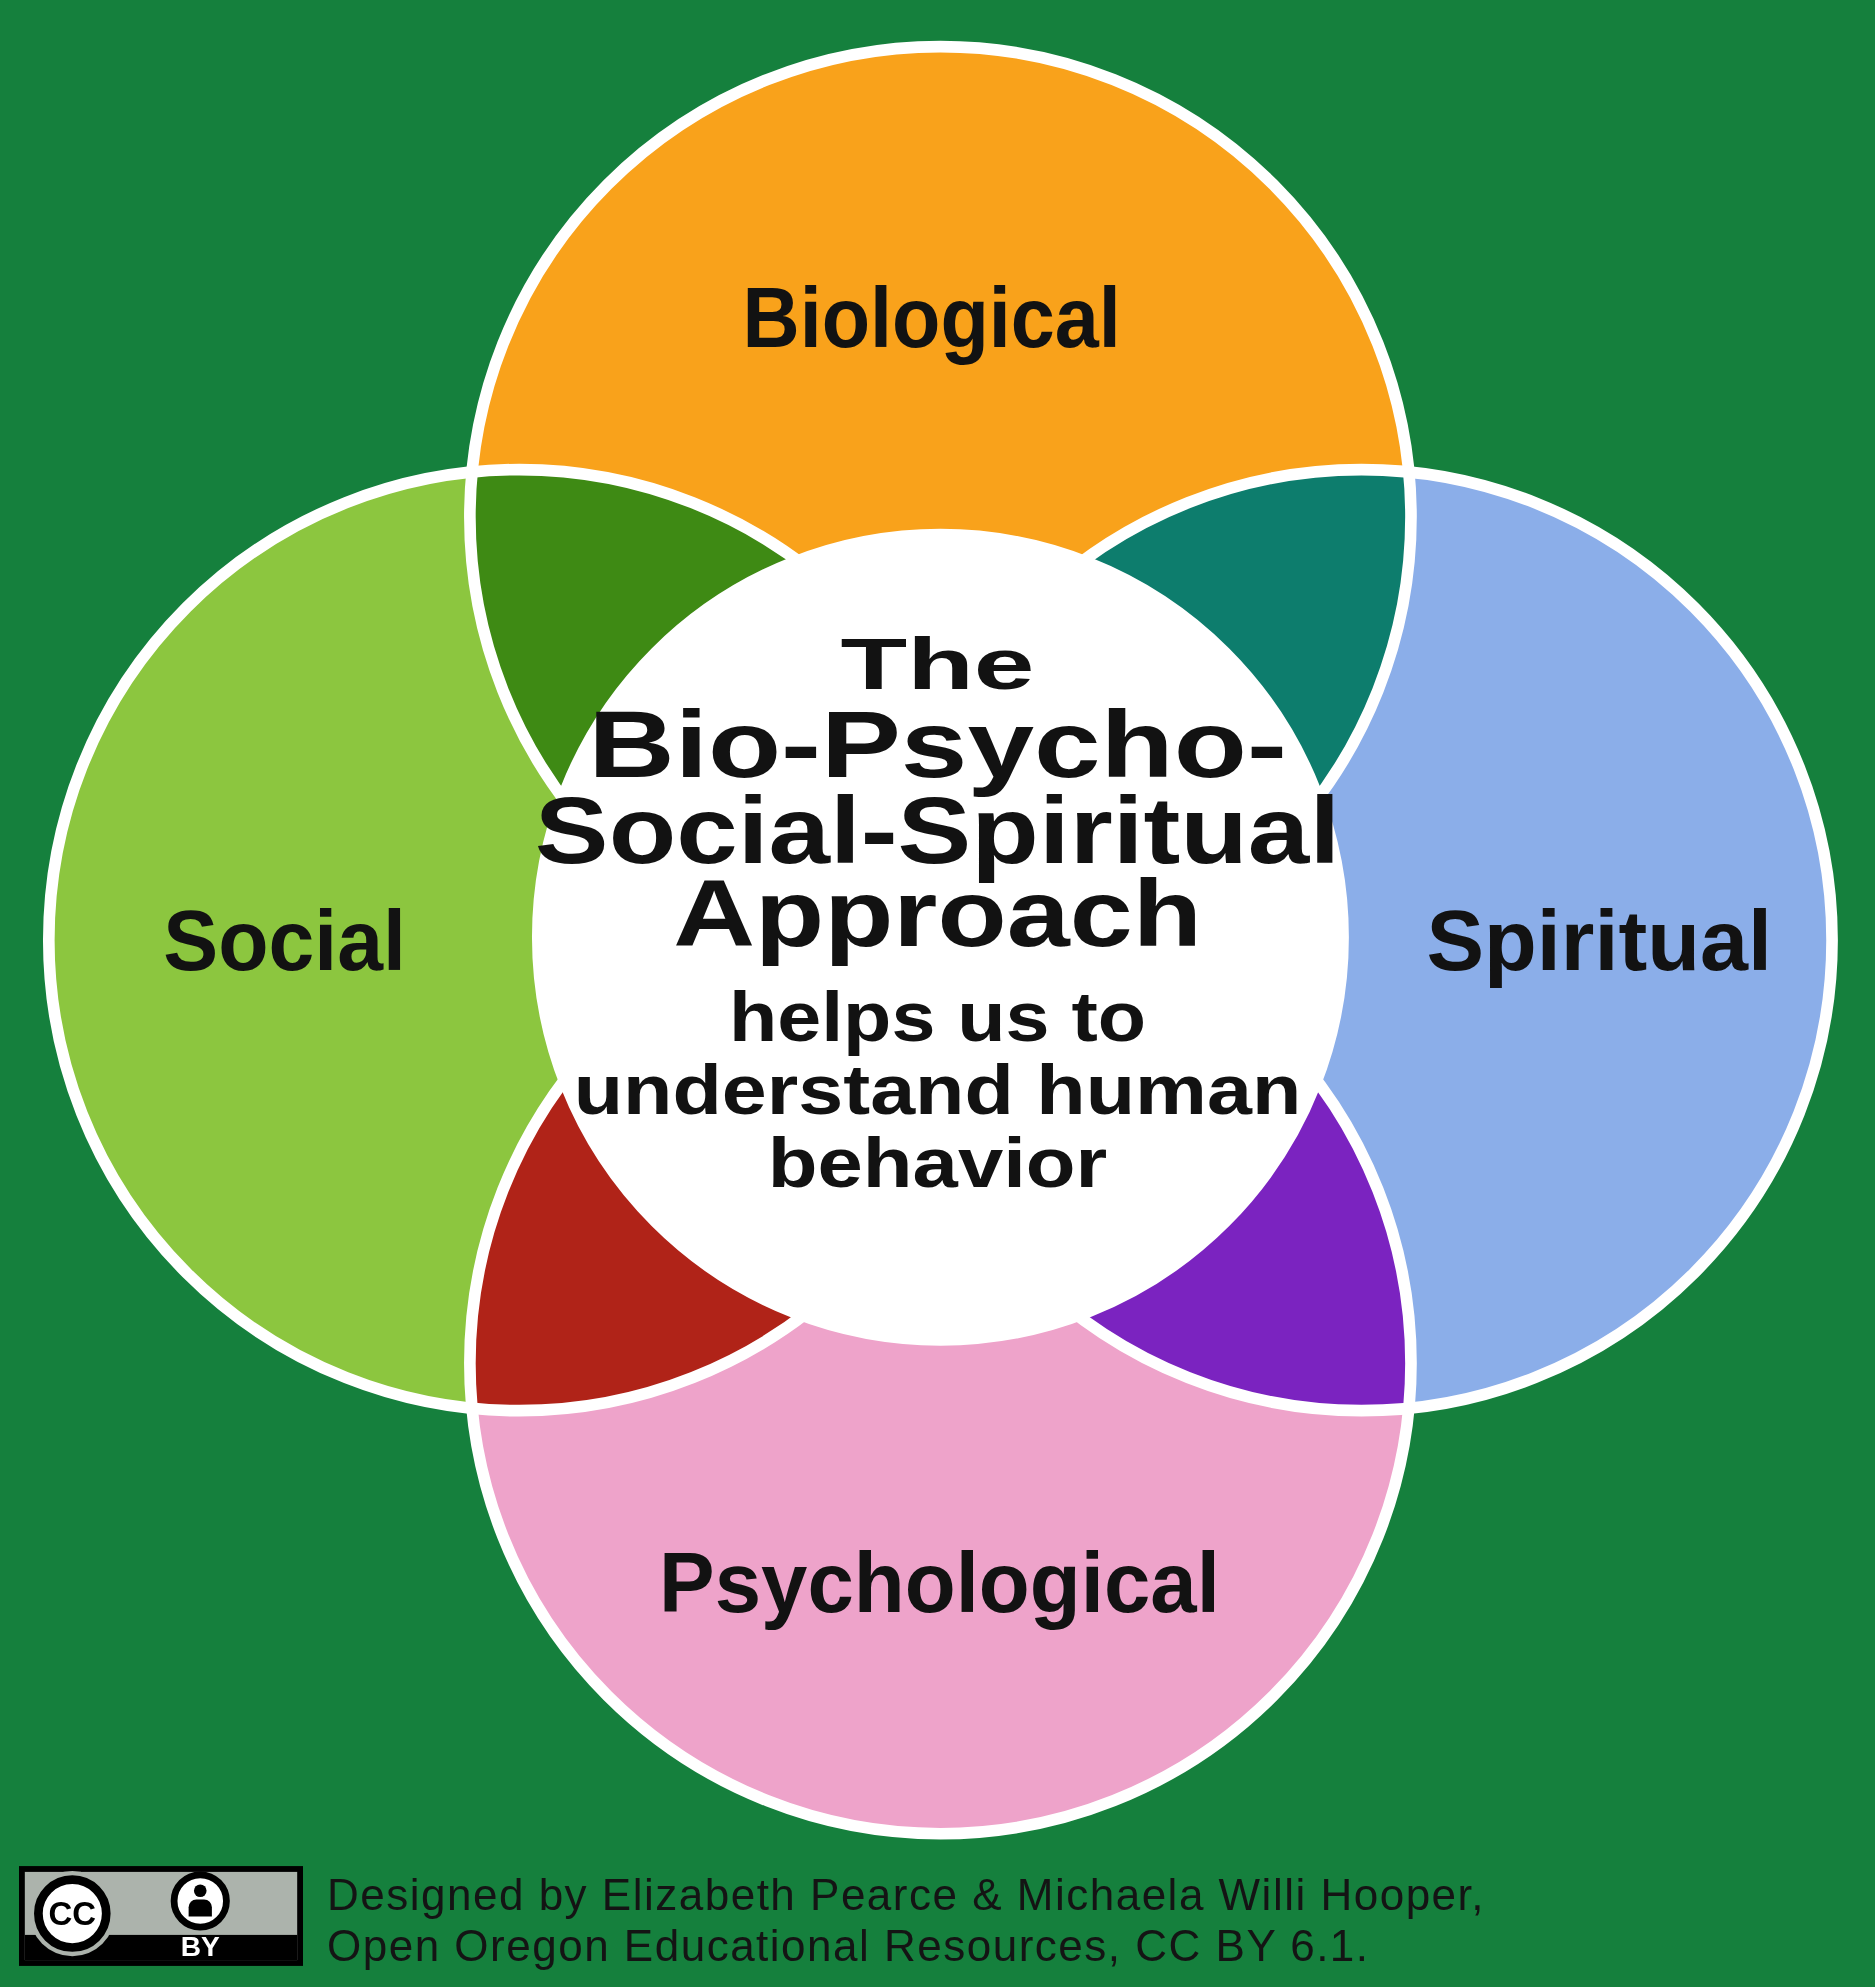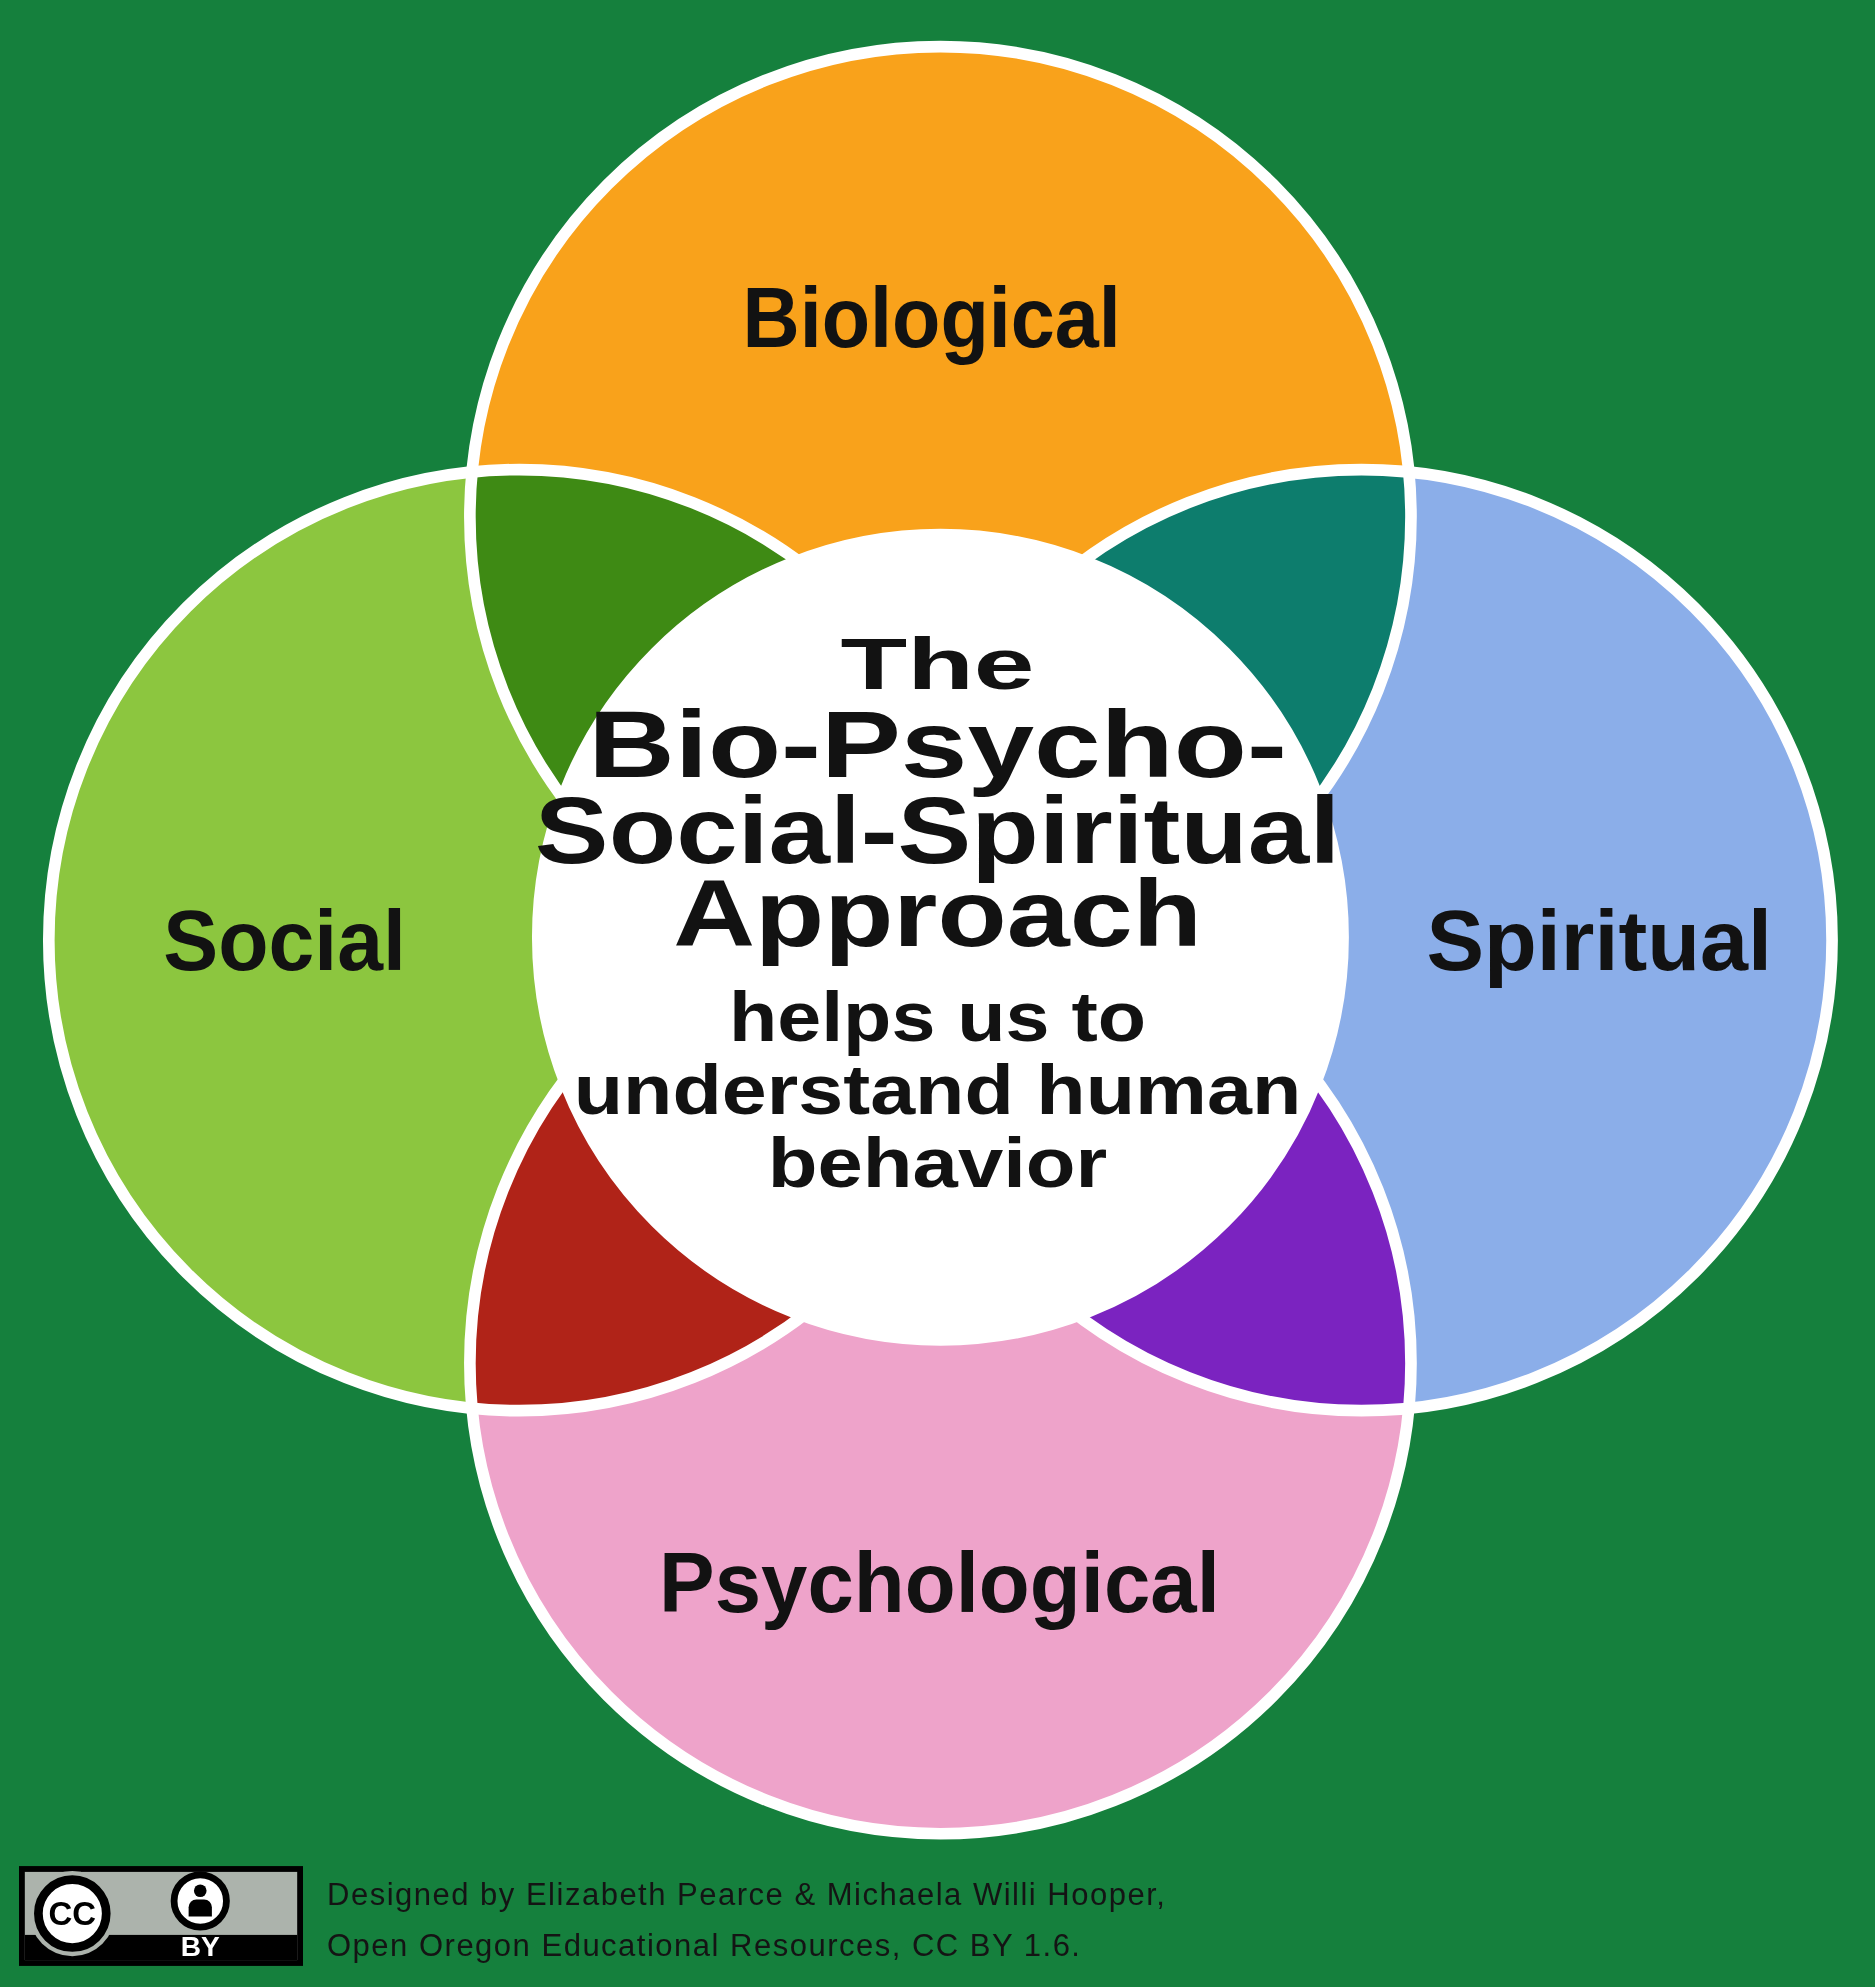--- a/index.html
+++ b/index.html
@@ -12,21 +12,21 @@
   }
   .diagram{position:absolute;left:0;top:0;}
   .diagram text{font-family:"Liberation Sans", sans-serif;fill:#121212;}
   .venn-label{font-weight:800;}
   .center-line-big{font-weight:800;}
   .center-line-sm{font-weight:700;}
   .badge-svg{position:absolute;left:19.4px;top:1866px;}
   .badge-svg text{font-family:"Liberation Sans", sans-serif;}
   .attribution{
     position:absolute;left:327px;top:1869px;
-    font-size:31px;line-height:51px;letter-spacing:1.5px;
+    font-size:44px;line-height:51px;letter-spacing:1.5px;
     color:#141414;font-weight:400;white-space:nowrap;
   }
 </style>
 </head>
 <body>
 
 <div class="canvas">
 
   <svg class="diagram" width="1876" height="1987" viewBox="0 0 1933 2048">
     <defs>
@@ -89,17 +89,17 @@
     <circle cx="55" cy="49" r="35" fill="#FFFFFF" stroke="#000000" stroke-width="9"></circle>
     <text x="55" y="61" font-size="34" font-weight="700" text-anchor="middle" fill="#000000">CC</text>
     <circle cx="187" cy="36" r="27" fill="#FFFFFF" stroke="#000000" stroke-width="7"></circle>
     <circle cx="187" cy="25.5" r="6.5" fill="#000000"></circle>
     <path d="M175 52 v-9.5 a8 8 0 0 1 8 -8 h8 a8 8 0 0 1 8 8 V52 z" fill="#000000"></path>
     <text x="187" y="93" font-size="29" font-weight="700" text-anchor="middle" fill="#FFFFFF">BY</text>
   </svg>
 
   <div class="attribution">
     <div>Designed by Elizabeth Pearce &amp; Michaela Willi Hooper,</div>
-    <div>Open Oregon Educational Resources, CC BY 1.6.</div>
+    <div>Open Oregon Educational Resources, CC BY 6.1.</div>
   </div>
 
 </div>
 
 
 </body></html>

